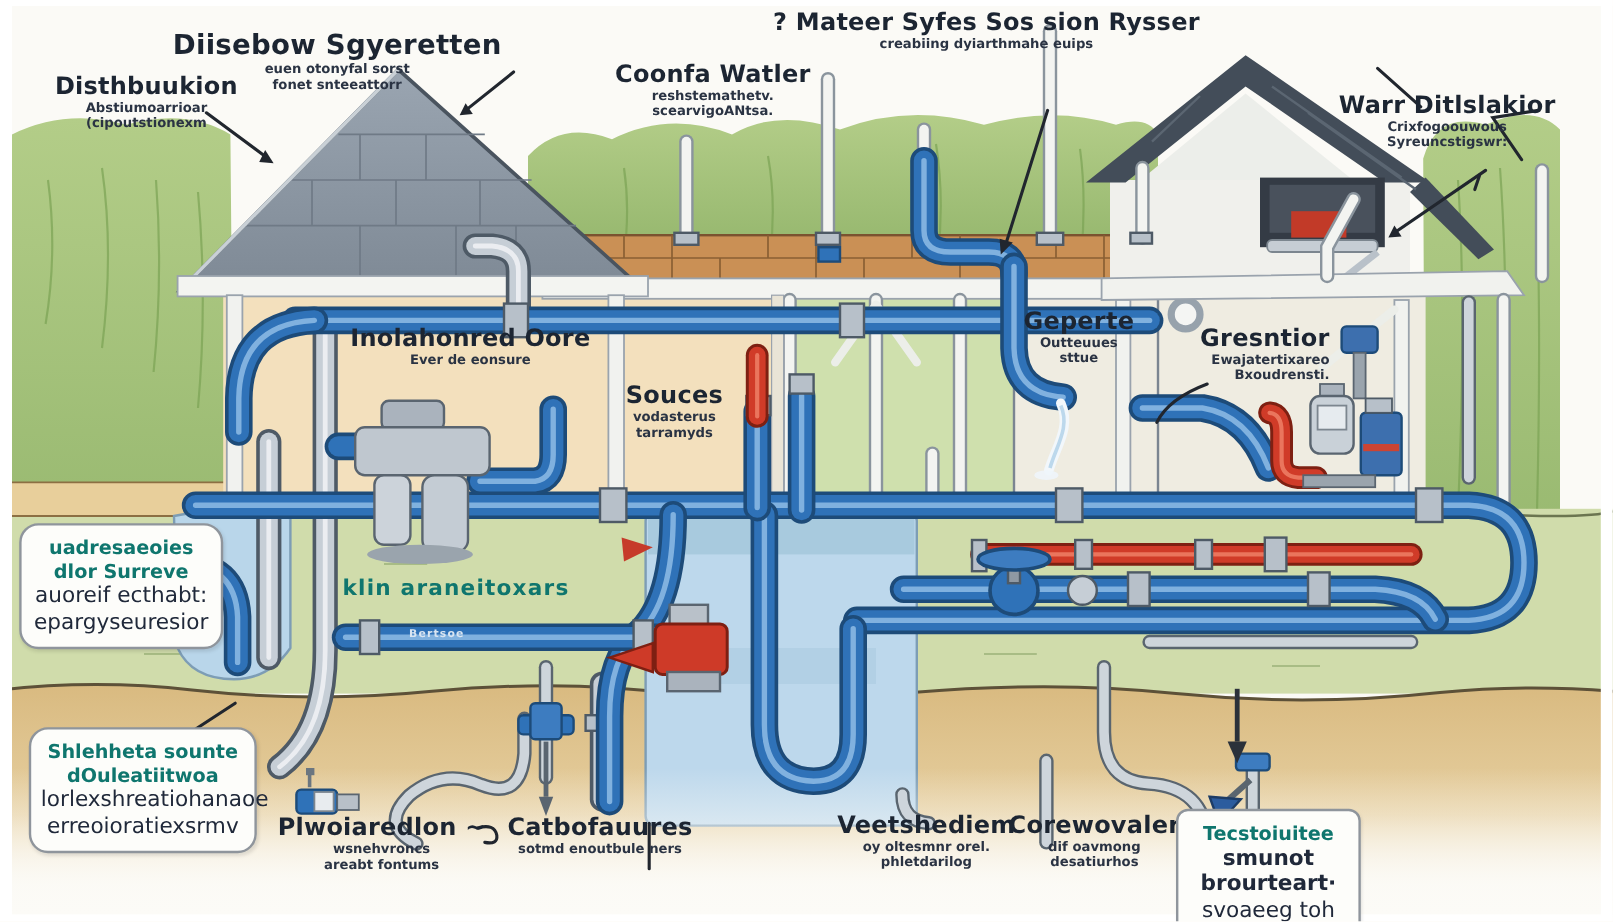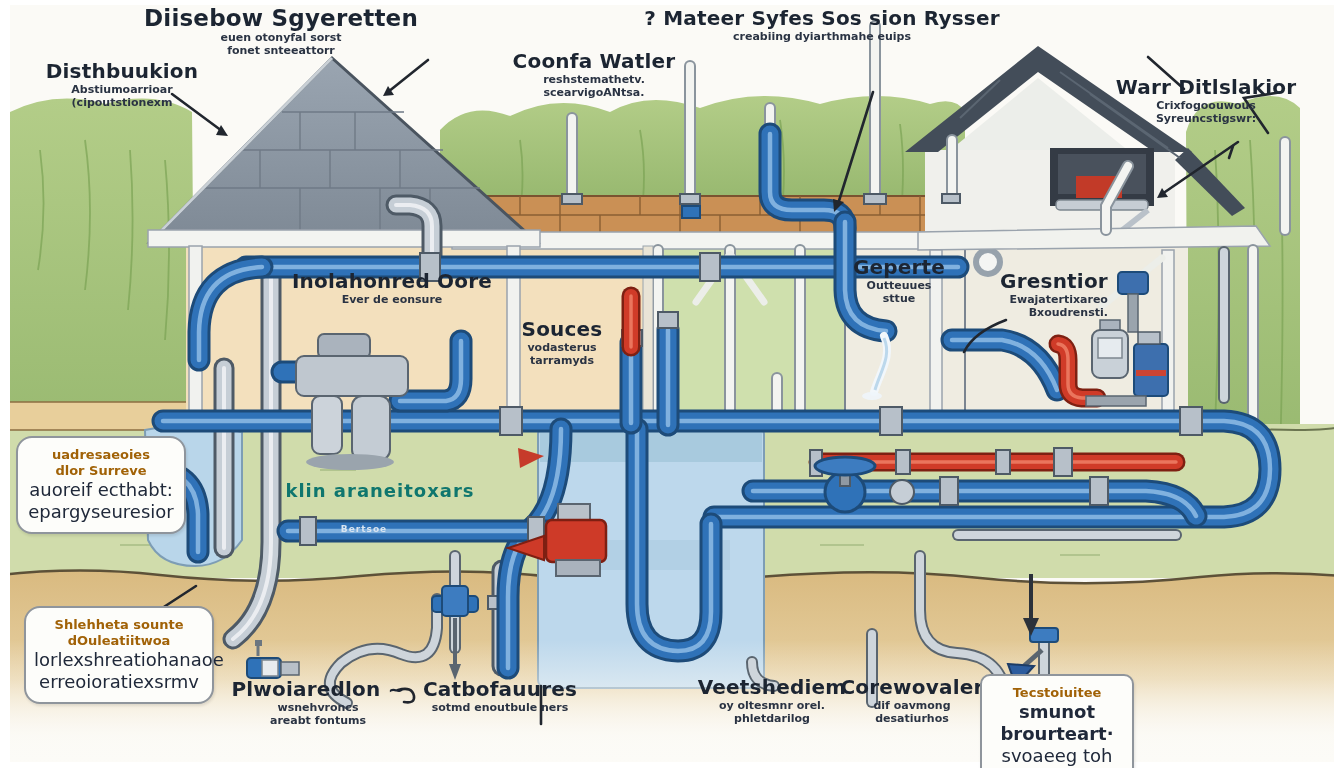--- a/index.html
+++ b/index.html
@@ -23,27 +23,27 @@
   .wb{fill:none;stroke:#f3f4f1;stroke-width:8;stroke-linecap:round}
   .brace{fill:none;stroke:#eceee9;stroke-width:7;stroke-linecap:round}
   .cpl{fill:#b7c0c9;stroke:#4e5a66;stroke-width:2}
   .lead{fill:none;stroke:#21262e;stroke-width:2.6;stroke-linecap:round}
   .tex{fill:none;stroke:#9eb47c;stroke-width:1.6;opacity:.8}
   .hex{fill:none;stroke:#7ba254;stroke-width:1.8;opacity:.7}
 
   
   .lbl{position:absolute;transform:translateX(-50%);text-align:center;color:#2a3343;line-height:1.18;white-space:nowrap;}
   .lbl .t{font-weight:bold;font-size:20px;letter-spacing:.2px;color:#1c2532;}
-  .lbl.big .t{font-size:23px;}
+  .lbl.big .t{font-size:23px;margin-top:20px;}
   .lbl .s{font-size:11px;font-weight:700;color:#2a3343;}
   .lbl.hand .t{font-size:18px;font-weight:600;color:#0f766e;letter-spacing:1px;}
   .lbl.stamp .t{font-size:9px;font-weight:600;color:#d9e5f1;letter-spacing:1px;padding-left:24px;}
   .callout{position:absolute;background:#fdfdfa;border:2.5px solid #8f959c;border-radius:16px;
            padding:9px 8px;text-align:center;color:#20293a;box-shadow:1px 2px 3px rgba(0,0,0,.10);line-height:1.22;}
-  .callout .b{font-weight:bold;font-size:13px;color:#a16207;}
+  .callout .b{font-weight:bold;font-size:16px;color:#0f766e;}
   .callout .r{font-size:18px;font-weight:500;}
 </style>
 </head>
 <body>
 
 <div class="scene">
 
 <svg viewBox="0 0 1344 768" width="1344" height="768">
   <defs>
     <linearGradient id="hedgeG" x1="0" y1="0" x2="0" y2="1">

